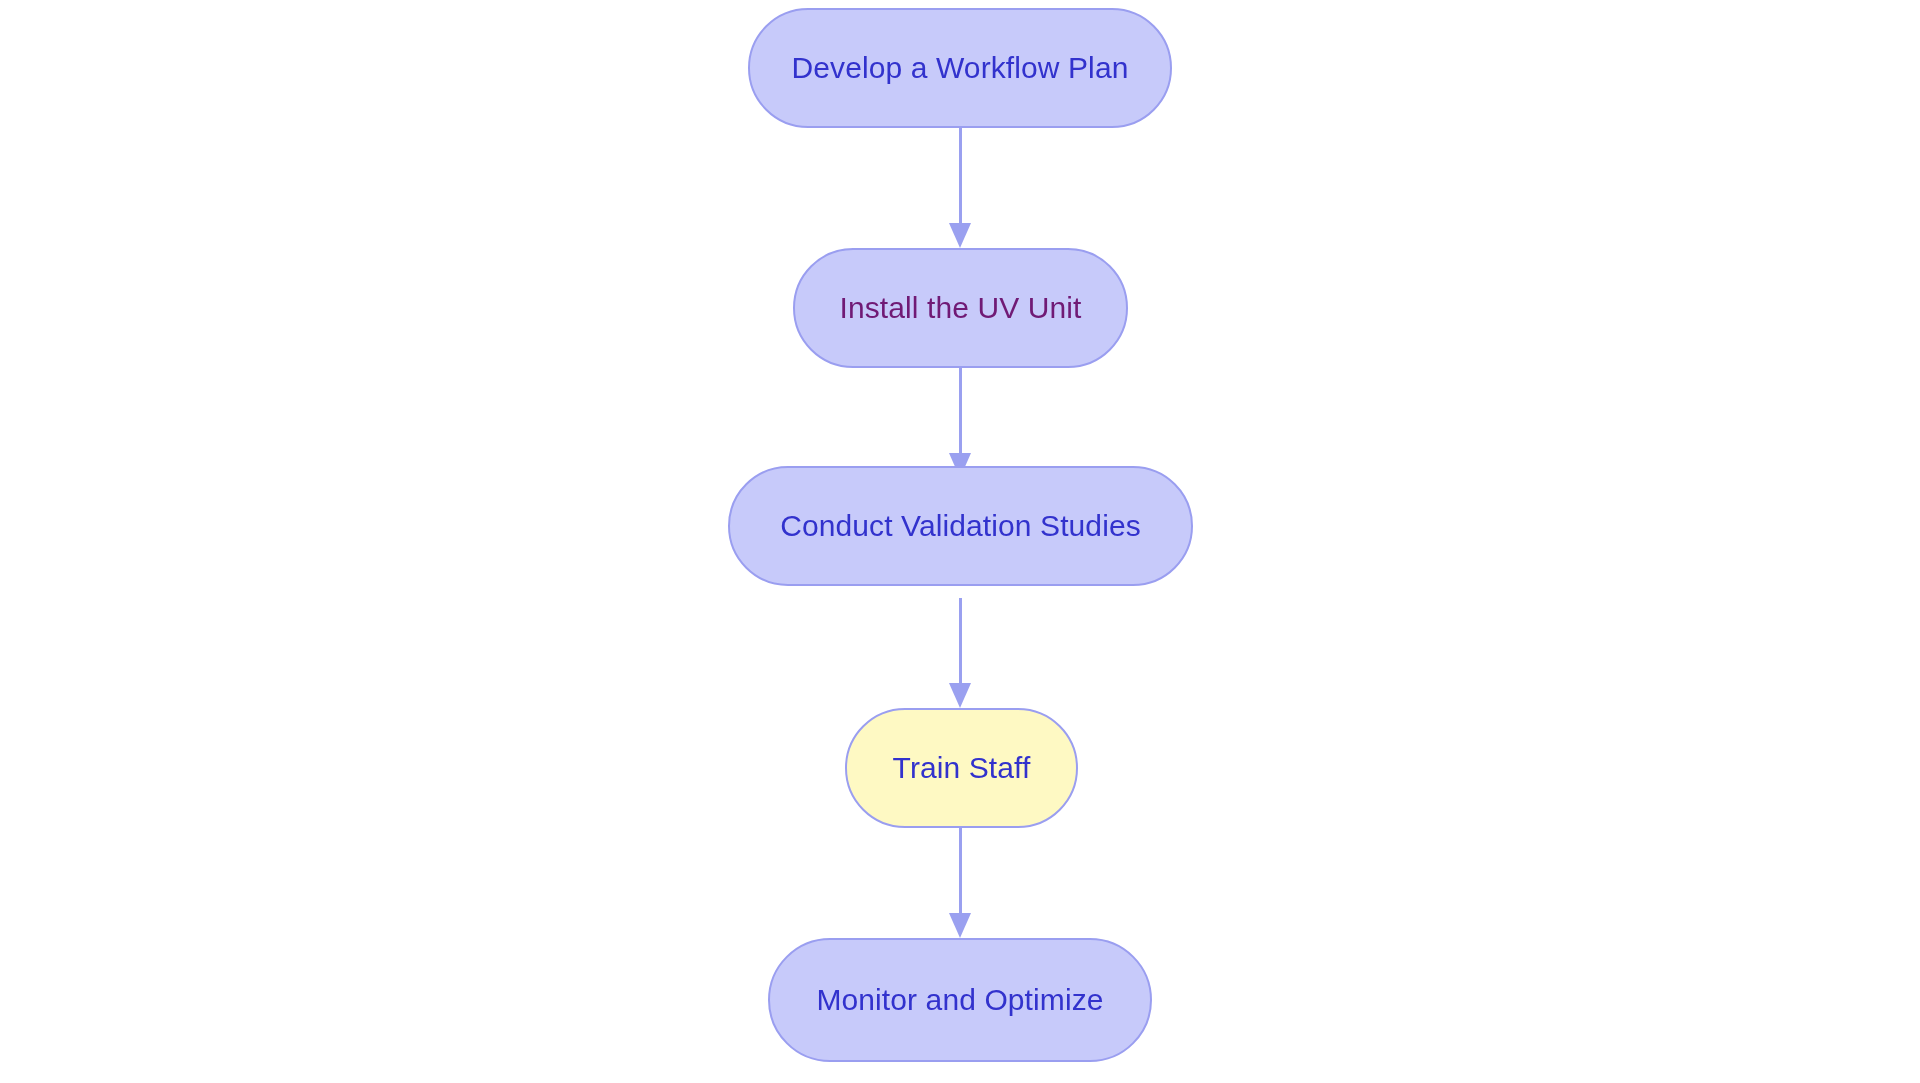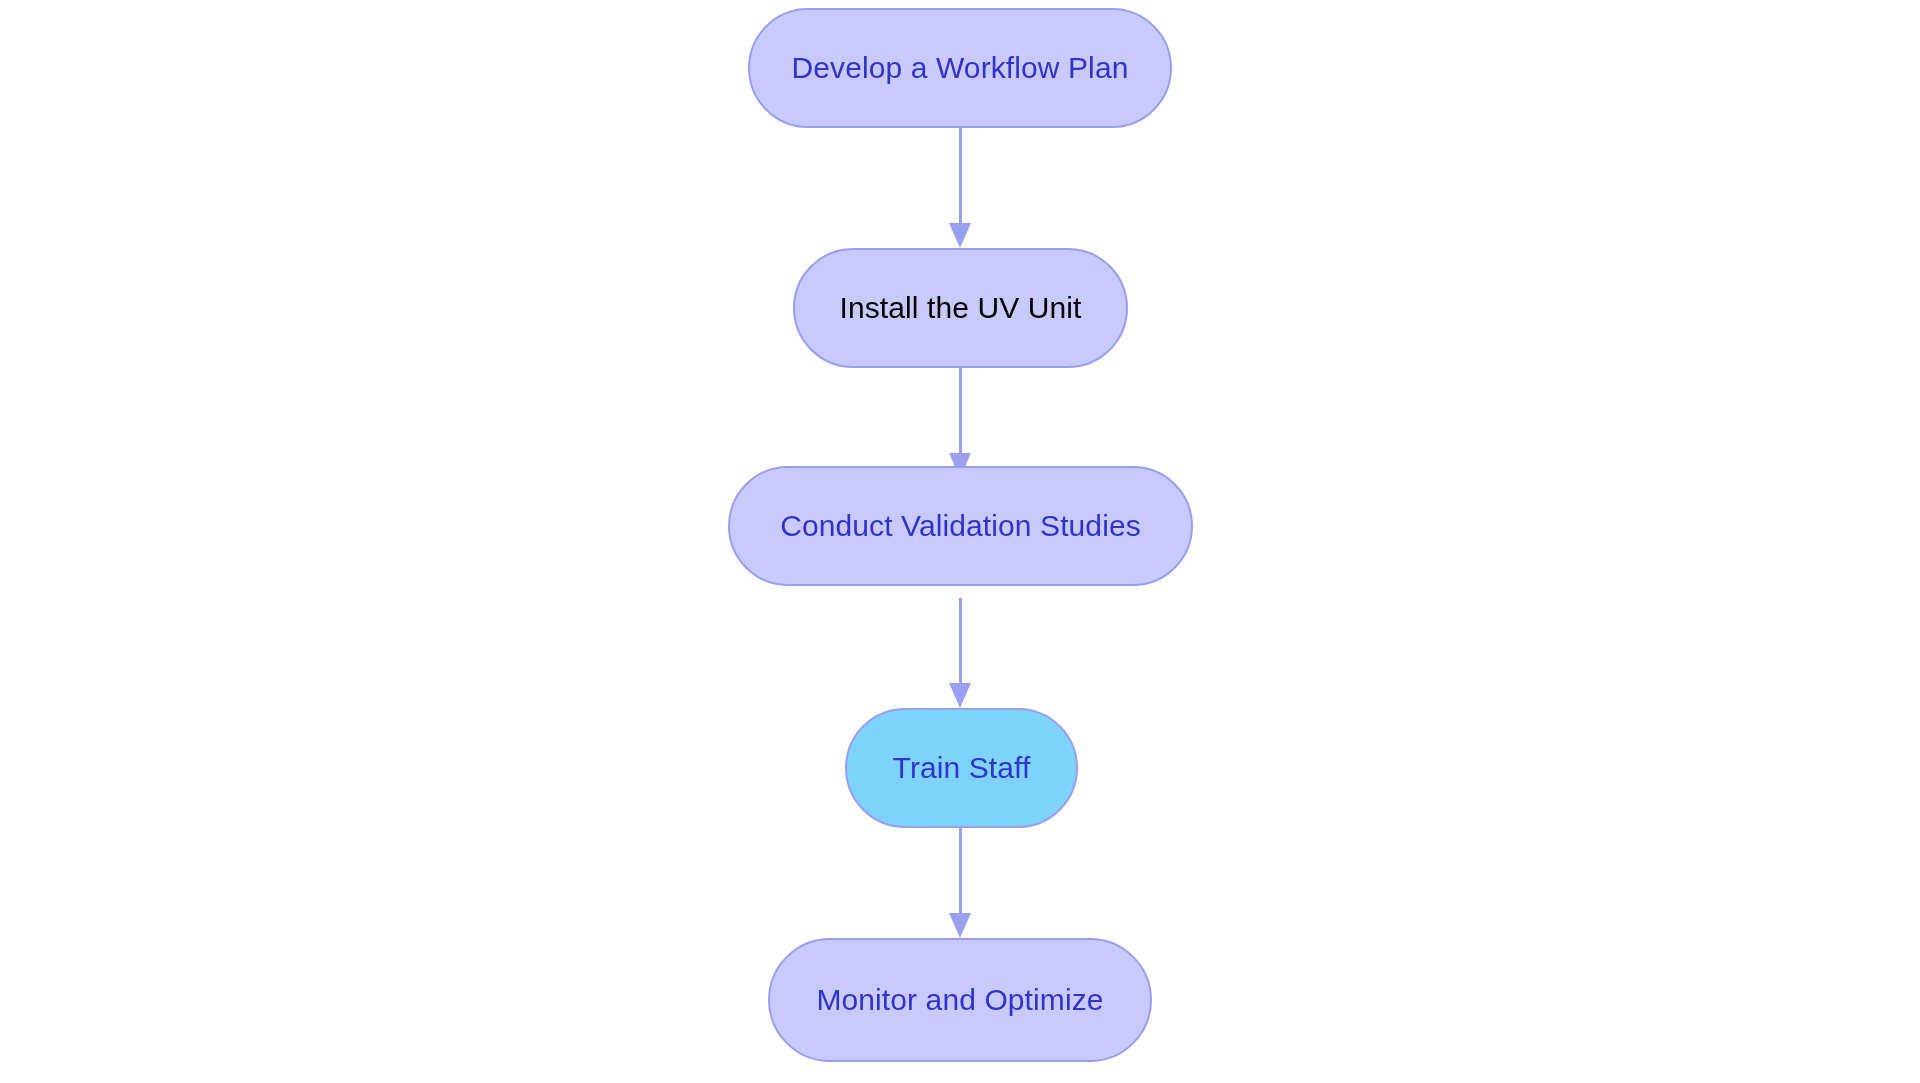--- a/index.html
+++ b/index.html
@@ -88,26 +88,26 @@
     <div class="conn-head" style="border-top-color: rgb(154, 160, 240);"></div>
   </div>
   <div class="connector" style="left: 948px; top: 828px; width: 24px; height: 110px;">
     <div class="conn-line" style="height: 86px; background: rgb(154, 160, 240);"></div>
     <div class="conn-head" style="border-top-color: rgb(154, 160, 240);"></div>
   </div>
 
   <div class="flow-node" style="left: 748px; top: 8px; width: 424px; height: 120px; background: rgb(199, 202, 250); border-color: rgb(154, 158, 240); color: rgb(50, 50, 205); border-radius: 60px;">
     <span class="node-label">Develop a Workflow Plan</span>
   </div>
-  <div class="flow-node" style="left: 793px; top: 248px; width: 335px; height: 120px; background: rgb(199, 202, 250); border-color: rgb(154, 158, 240); color: #000000; border-radius: 60px;">
+  <div class="flow-node" style="left: 793px; top: 248px; width: 335px; height: 120px; background: rgb(199, 202, 250); border-color: rgb(154, 158, 240); color: #701a75; border-radius: 60px;">
     <span class="node-label">Install the UV Unit</span>
   </div>
   <div class="flow-node" style="left: 728px; top: 466px; width: 465px; height: 120px; background: rgb(199, 202, 250); border-color: rgb(154, 158, 240); color: rgb(50, 50, 205); border-radius: 60px;">
     <span class="node-label">Conduct Validation Studies</span>
   </div>
-  <div class="flow-node" style="left: 845px; top: 708px; width: 233px; height: 120px; background: #7dd3fc; border-color: rgb(154, 158, 240); color: rgb(50, 50, 205); border-radius: 60px;">
+  <div class="flow-node" style="left: 845px; top: 708px; width: 233px; height: 120px; background: #fef9c3; border-color: rgb(154, 158, 240); color: rgb(50, 50, 205); border-radius: 60px;">
     <span class="node-label">Train Staff</span>
   </div>
   <div class="flow-node" style="left: 768px; top: 938px; width: 384px; height: 124px; background: rgb(199, 202, 250); border-color: rgb(154, 158, 240); color: rgb(50, 50, 205); border-radius: 62px; justify-content: center;">
     <span class="node-label">Monitor and Optimize</span>
   </div>
 
 </div>
 
 </body></html>

